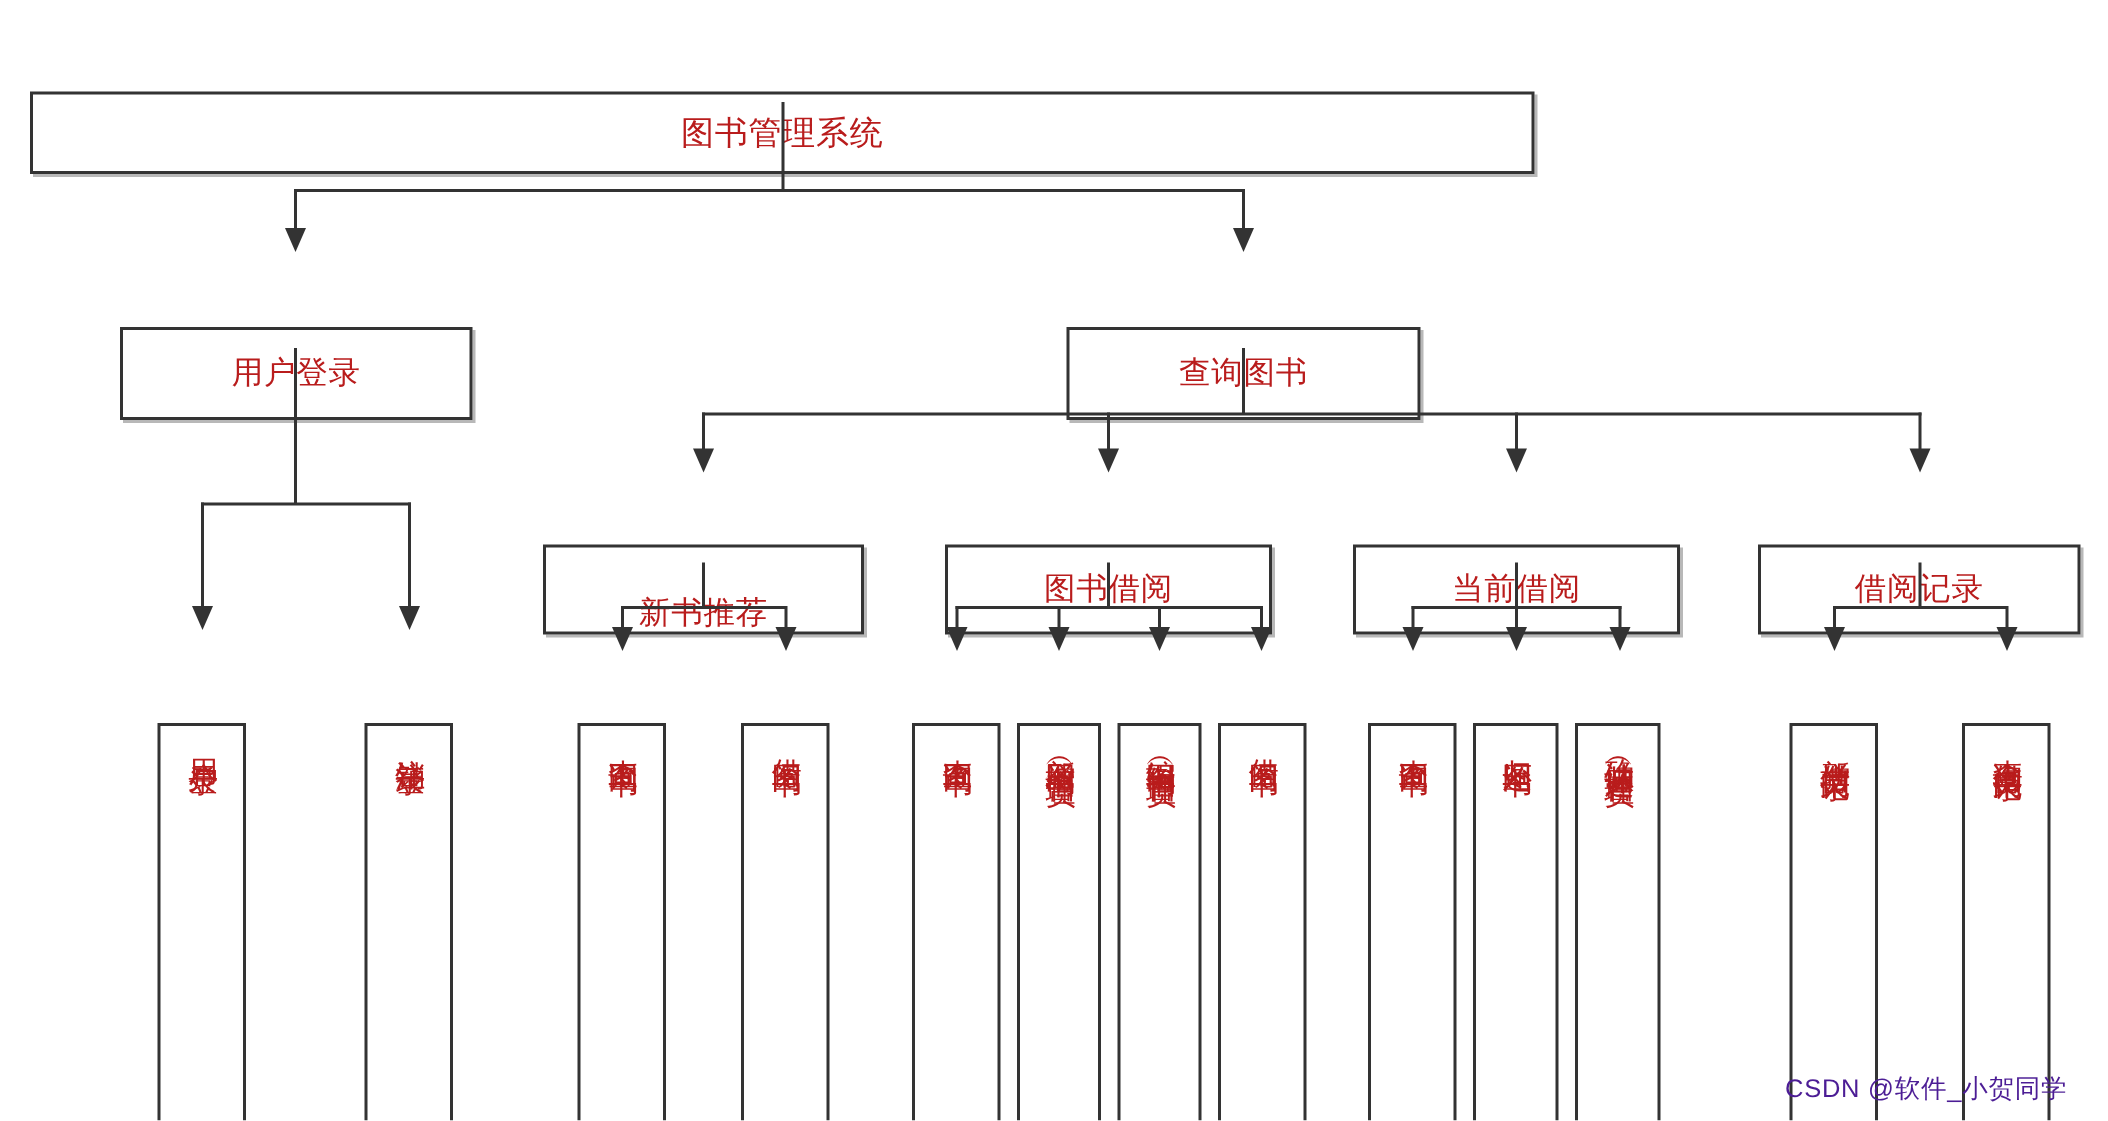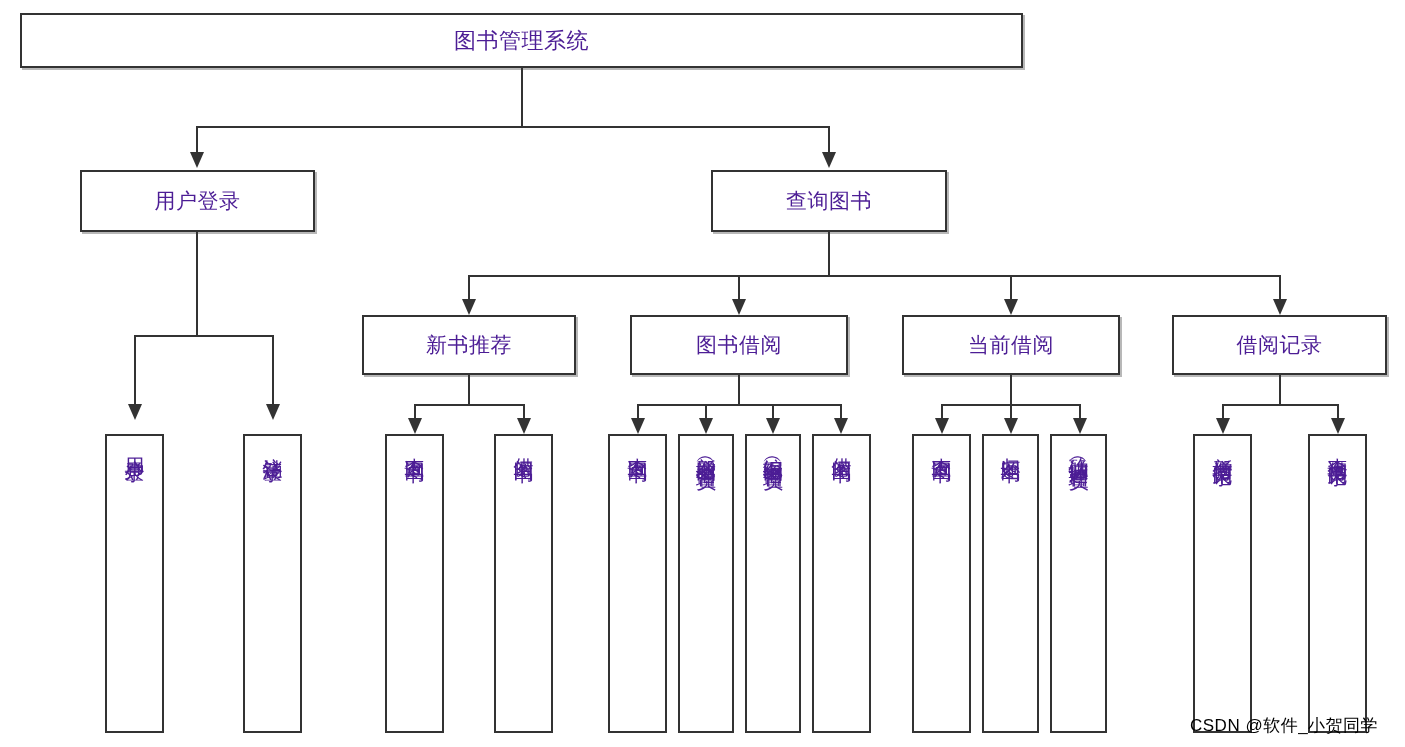--- a/index.html
+++ b/index.html
@@ -19,21 +19,22 @@
   }
   
   .node {
     position: absolute;
     box-sizing: border-box;
     border: 2px solid #333333;
     background: #ffffff;
     display: flex;
     align-items: center;
     justify-content: center;
-    color: #4c1d95;
+    color: #b91c1c;
+    margin-top: 48px;
   }
   .node.shadowed {
     box-shadow: 2px 2px 0 0 #b8b8b8;
   }
   .node .label {
     line-height: 1.15;
     white-space: nowrap;
     letter-spacing: 0.5px;
   }
   
@@ -69,21 +70,21 @@
     position: absolute;
     width: 0;
     height: 0;
     border-left: 7px solid transparent;
     border-right: 7px solid transparent;
     border-top: 16px solid #333333;
   }
   
   #watermark {
     position: absolute;
-    color: #000000;
+    color: #4c1d95;
     font-size: 17px;
     white-space: nowrap;
     letter-spacing: 0.5px;
   }
 </style>
 </head>
 <body>
 
 <div id="canvas">
 
@@ -125,21 +126,21 @@
   <div class="ln h" style="left:468px; top:275px; width:813px; height:2px;"></div>
   <div class="ln v" style="left:468px; top:275px; width:2px; height:25px;"></div>
   <div class="arrow" style="left:462px; top:299px;"></div>
   <div class="ln v" style="left:738px; top:275px; width:2px; height:25px;"></div>
   <div class="arrow" style="left:732px; top:299px;"></div>
   <div class="ln v" style="left:1010px; top:275px; width:2px; height:25px;"></div>
   <div class="arrow" style="left:1004px; top:299px;"></div>
   <div class="ln v" style="left:1279px; top:275px; width:2px; height:25px;"></div>
   <div class="arrow" style="left:1273px; top:299px;"></div>
 
-  <div class="node h shadowed" style="left:362px; top:315px; width:214px; height:60px;">
+  <div class="node h shadowed" style="left:362px; top:315px; width:214px; height:60px;align-items:flex-end;">
     <span class="label">新书推荐</span>
   </div>
   <div class="node h shadowed" style="left:630px; top:315px; width:218px; height:60px;justify-content:center;">
     <span class="label">图书借阅</span>
   </div>
   <div class="node h shadowed" style="left:1172px; top:315px; width:215px; height:60px;">
     <span class="label">借阅记录</span>
   </div>
   <div class="node h shadowed" style="left:902px; top:315px; width:218px; height:60px;">
     <span class="label">当前借阅</span>

